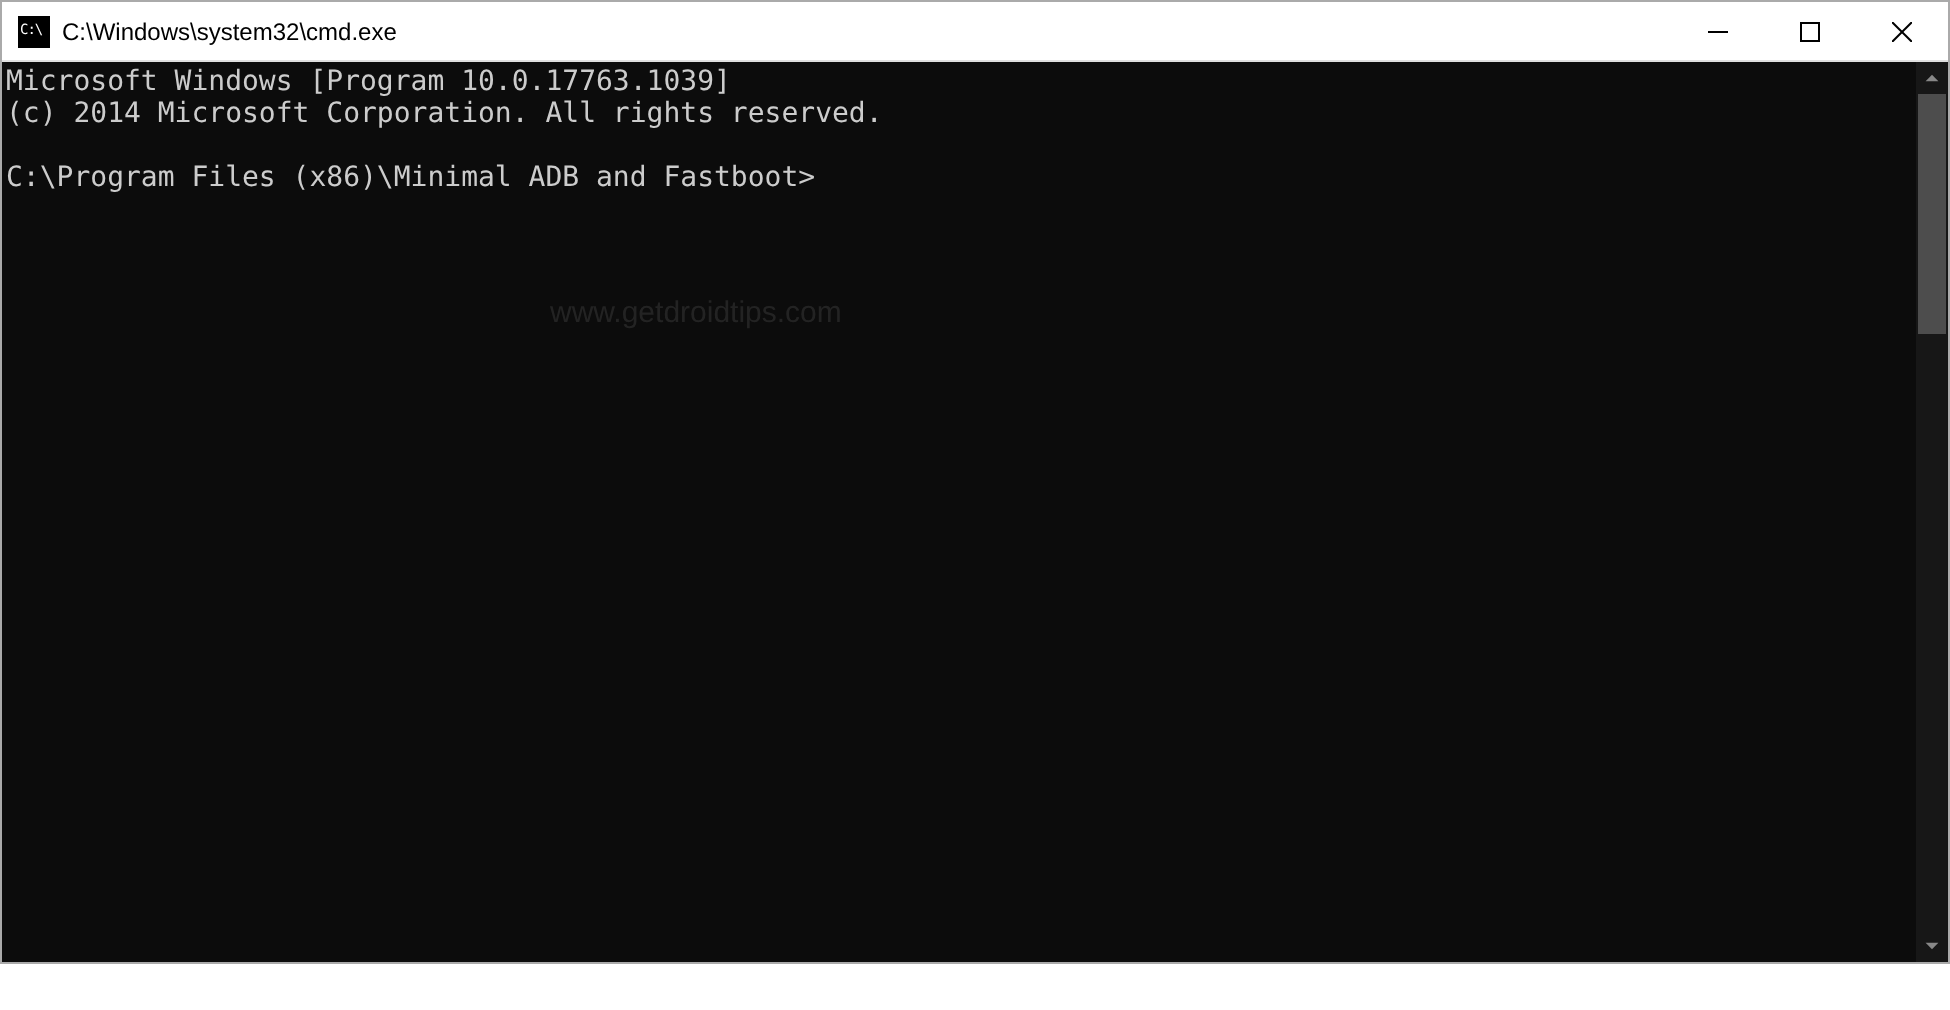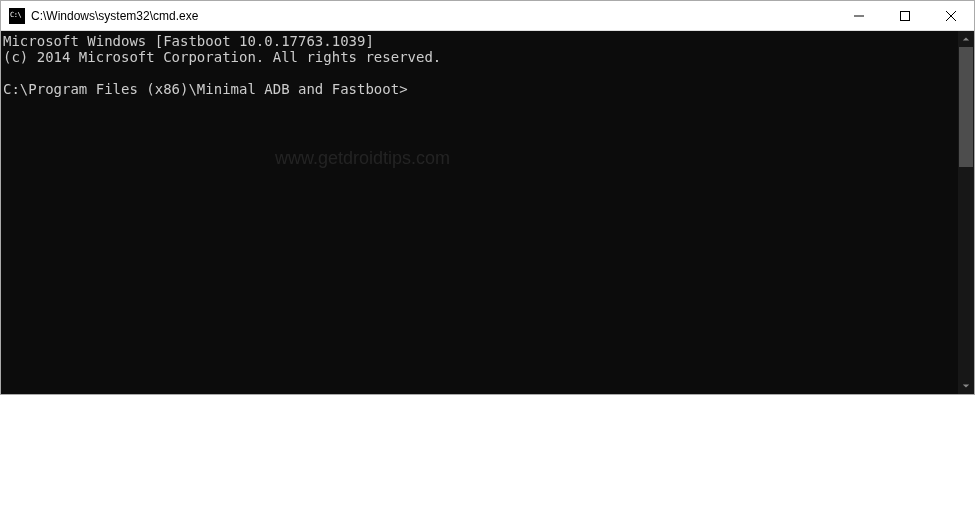--- a/index.html
+++ b/index.html
@@ -9,21 +9,21 @@
     }
     body {
       width: 975px;
       height: 505px;
       background: #fff;
       font-family: "Segoe UI", Tahoma, sans-serif;
       overflow: hidden;
     }
     .window {
       width: 975px;
-      height: 395px;
+      height: 482px;
       border: 1px solid #aaa;
       background: #fff;
       display: flex;
       flex-direction: column;
     }
     .titlebar {
       height: 30px;
       background: #fff;
       display: flex;
       align-items: center;
@@ -129,21 +129,21 @@
       width: 8px;
       height: 8px;
       fill: #888;
     }
     .watermark {
       position: absolute;
       top: 148px;
       left: 275px;
       color: rgba(80,80,80,0.35);
       font-family: Arial, sans-serif;
-      font-size: 18px;
+      font-size: 15px;
       pointer-events: none;
     }
   </style>
 </head>
 <body>
 
 <div class="window">
   <div class="titlebar">
     <span class="titlebar-icon"></span>
     <span class="titlebar-title">C:\Windows\system32\cmd.exe</span>
@@ -160,21 +160,21 @@
       </button>
       <button class="titlebar-btn close">
         <svg viewBox="0 0 10 10">
             <line x1="0" y1="0" x2="10" y2="10"></line>
             <line x1="10" y1="0" x2="0" y2="10"></line>
           </svg>
       </button>
     </div>
   </div>
   <div class="console-wrap">
-    <div class="console"><span>Microsoft Windows [Fastboot 10.0.17763.1039]</span>
+    <div class="console"><span>Microsoft Windows [Program 10.0.17763.1039]</span>
 <span>(c) 2014 Microsoft Corporation. All rights reserved.</span>
 <span></span>
 <span>C:\Program Files (x86)\Minimal ADB and Fastboot&gt;</span></div>
     <div class="scrollbar">
       <div class="scrollbar-arrow top">
         <svg viewBox="0 0 10 10">
             <path d="M1 7 L5 3 L9 7 Z"></path>
           </svg>
       </div>
       <div class="scrollbar-track"></div>

